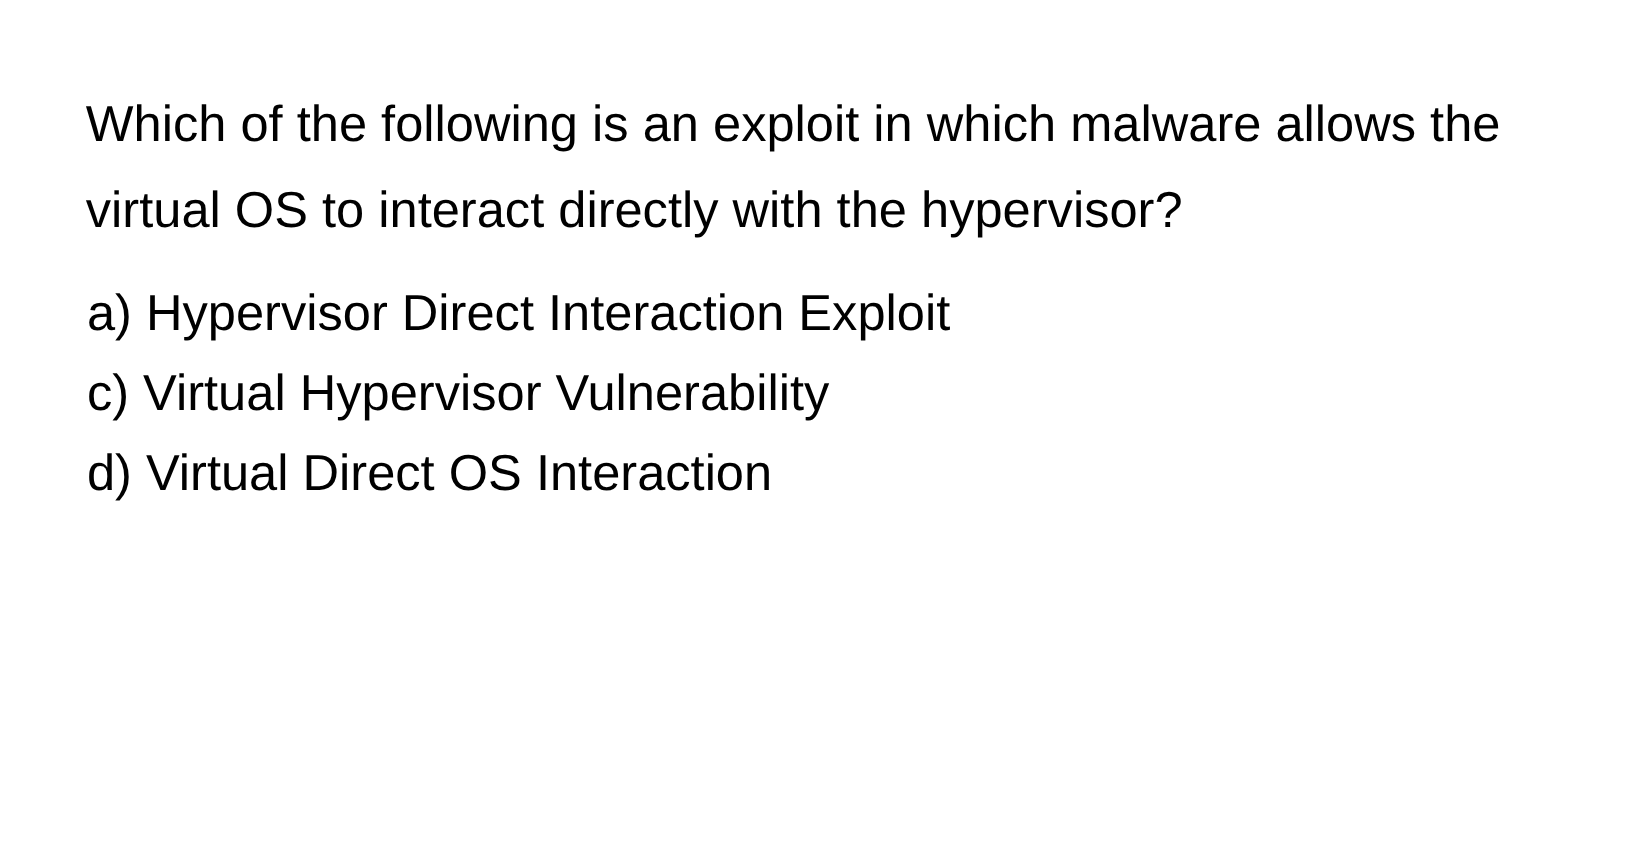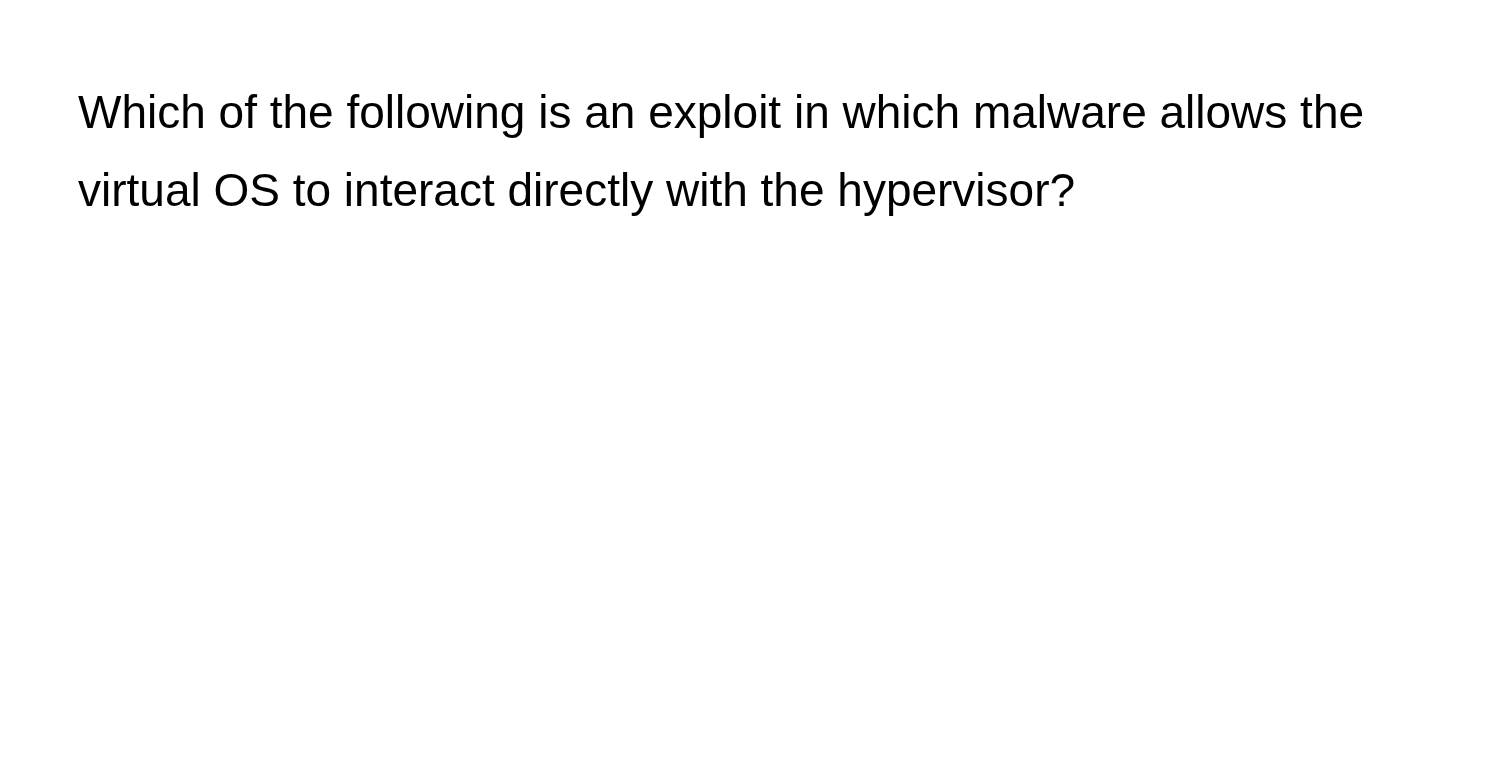--- a/index.html
+++ b/index.html
@@ -28,13 +28,16 @@
     }
     .option {
       display: block;
     }
   </style>
 </head>
 <body>
 
 <div class="question">Which of the following is an exploit in which malware allows the virtual OS to interact directly with the hypervisor?</div>
 <div class="options">
+  <span class="option">a) Hypervisor Direct Interaction Exploit</span>
+  <span class="option">c) Virtual Hypervisor Vulnerability</span>
+  <span class="option">d) Virtual Direct OS Interaction</span>
 </div>
 
 </body></html>

